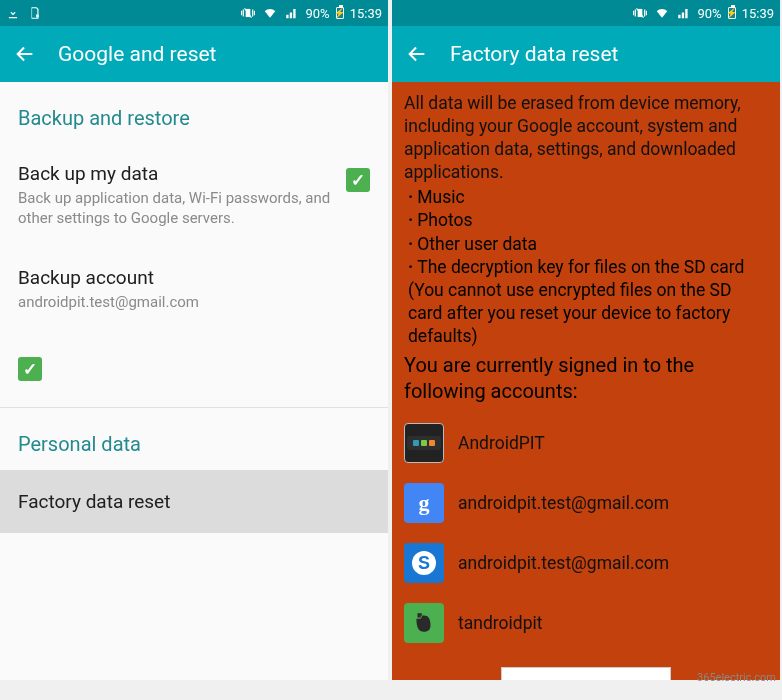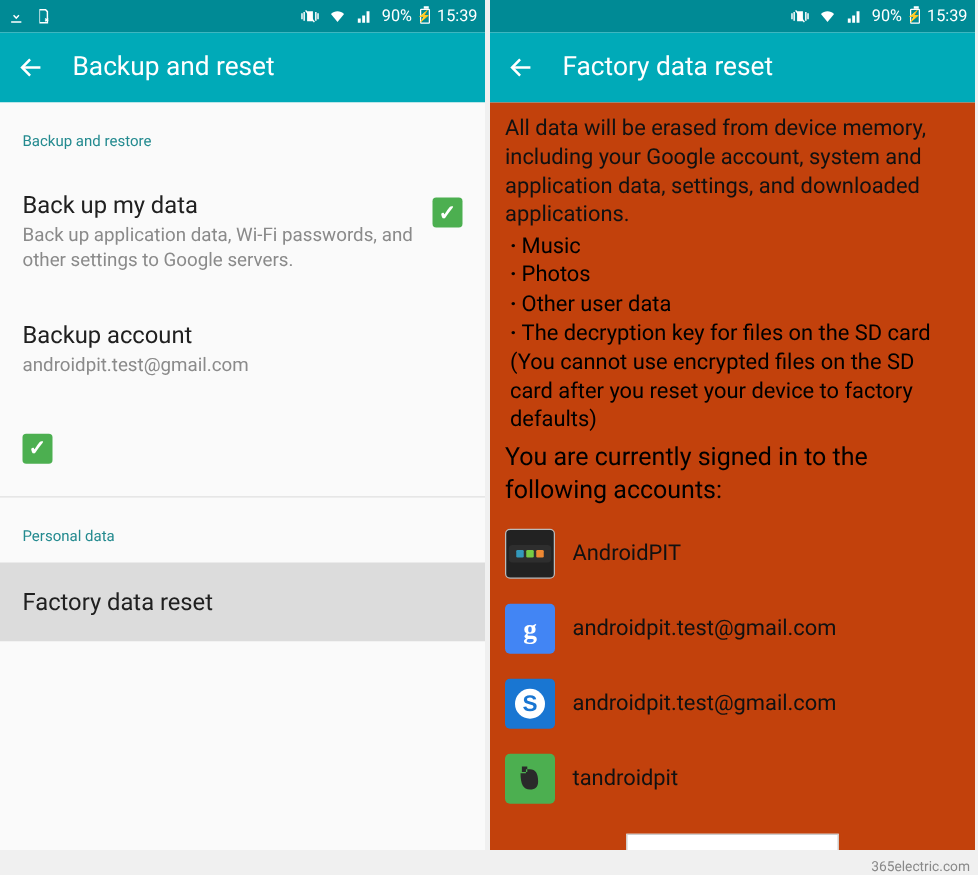--- a/index.html
+++ b/index.html
@@ -44,21 +44,21 @@
     display: flex;
     align-items: center;
     padding: 0 14px;
     gap: 22px;
     color: #fff;
   }
   .app-bar-title { font-size: 21px; font-weight: 400; }
   .content { flex: 1; overflow: hidden; background: #fafafa; }
   .section-header {
     color: #238a8f;
-    font-size: 12px;
+    font-size: 20px;
     padding: 24px 18px 14px 18px;
   }
   .setting-row {
     padding: 18px 18px 20px 18px;
     display: flex;
     align-items: flex-start;
     gap: 12px;
     position: relative;
   }
   .setting-text { flex: 1; }
@@ -114,21 +114,21 @@
     padding: 12px 0;
     text-align: center;
     background: #fff;
     border: 1px solid #ccc;
     color: #555;
     font-size: 15px;
     font-weight: 500;
   }
   .watermark {
     position: absolute;
-    bottom: 0; right: 6px;
+    bottom: 16px; right: 6px;
     font-size: 11px; color: #888;
   }
   .ico-back svg, .status-ico svg { display:block; }
   .battery-box {
     display:inline-flex; align-items:center;
     border:1.5px solid #fff; height:12px; width:8px; position:relative;
     border-radius:1px;
   }
   .battery-box::before{
     content:""; position:absolute; top:-3px; left:2px;
@@ -182,21 +182,21 @@
       </div>
     </div>
 
     <div class="app-bar">
       <span class="ico-back">
         <svg width="22" height="22" viewBox="0 0 24 24" fill="none" stroke="#fff" stroke-width="2.2">
             <path d="M20 12H5"></path>
             <path d="M11 5l-7 7 7 7"></path>
           </svg>
       </span>
-      <span class="app-bar-title">Backup and reset</span>
+      <span class="app-bar-title">Google and reset</span>
     </div>
 
     <div class="content">
       <div class="section-header">Backup and restore</div>
 
       <div class="setting-row">
         <div class="setting-text">
           <div class="setting-title">Back up my data</div>
           <div class="setting-sub">Back up application data, Wi-Fi passwords, and other settings to Google servers.</div>
         </div>

